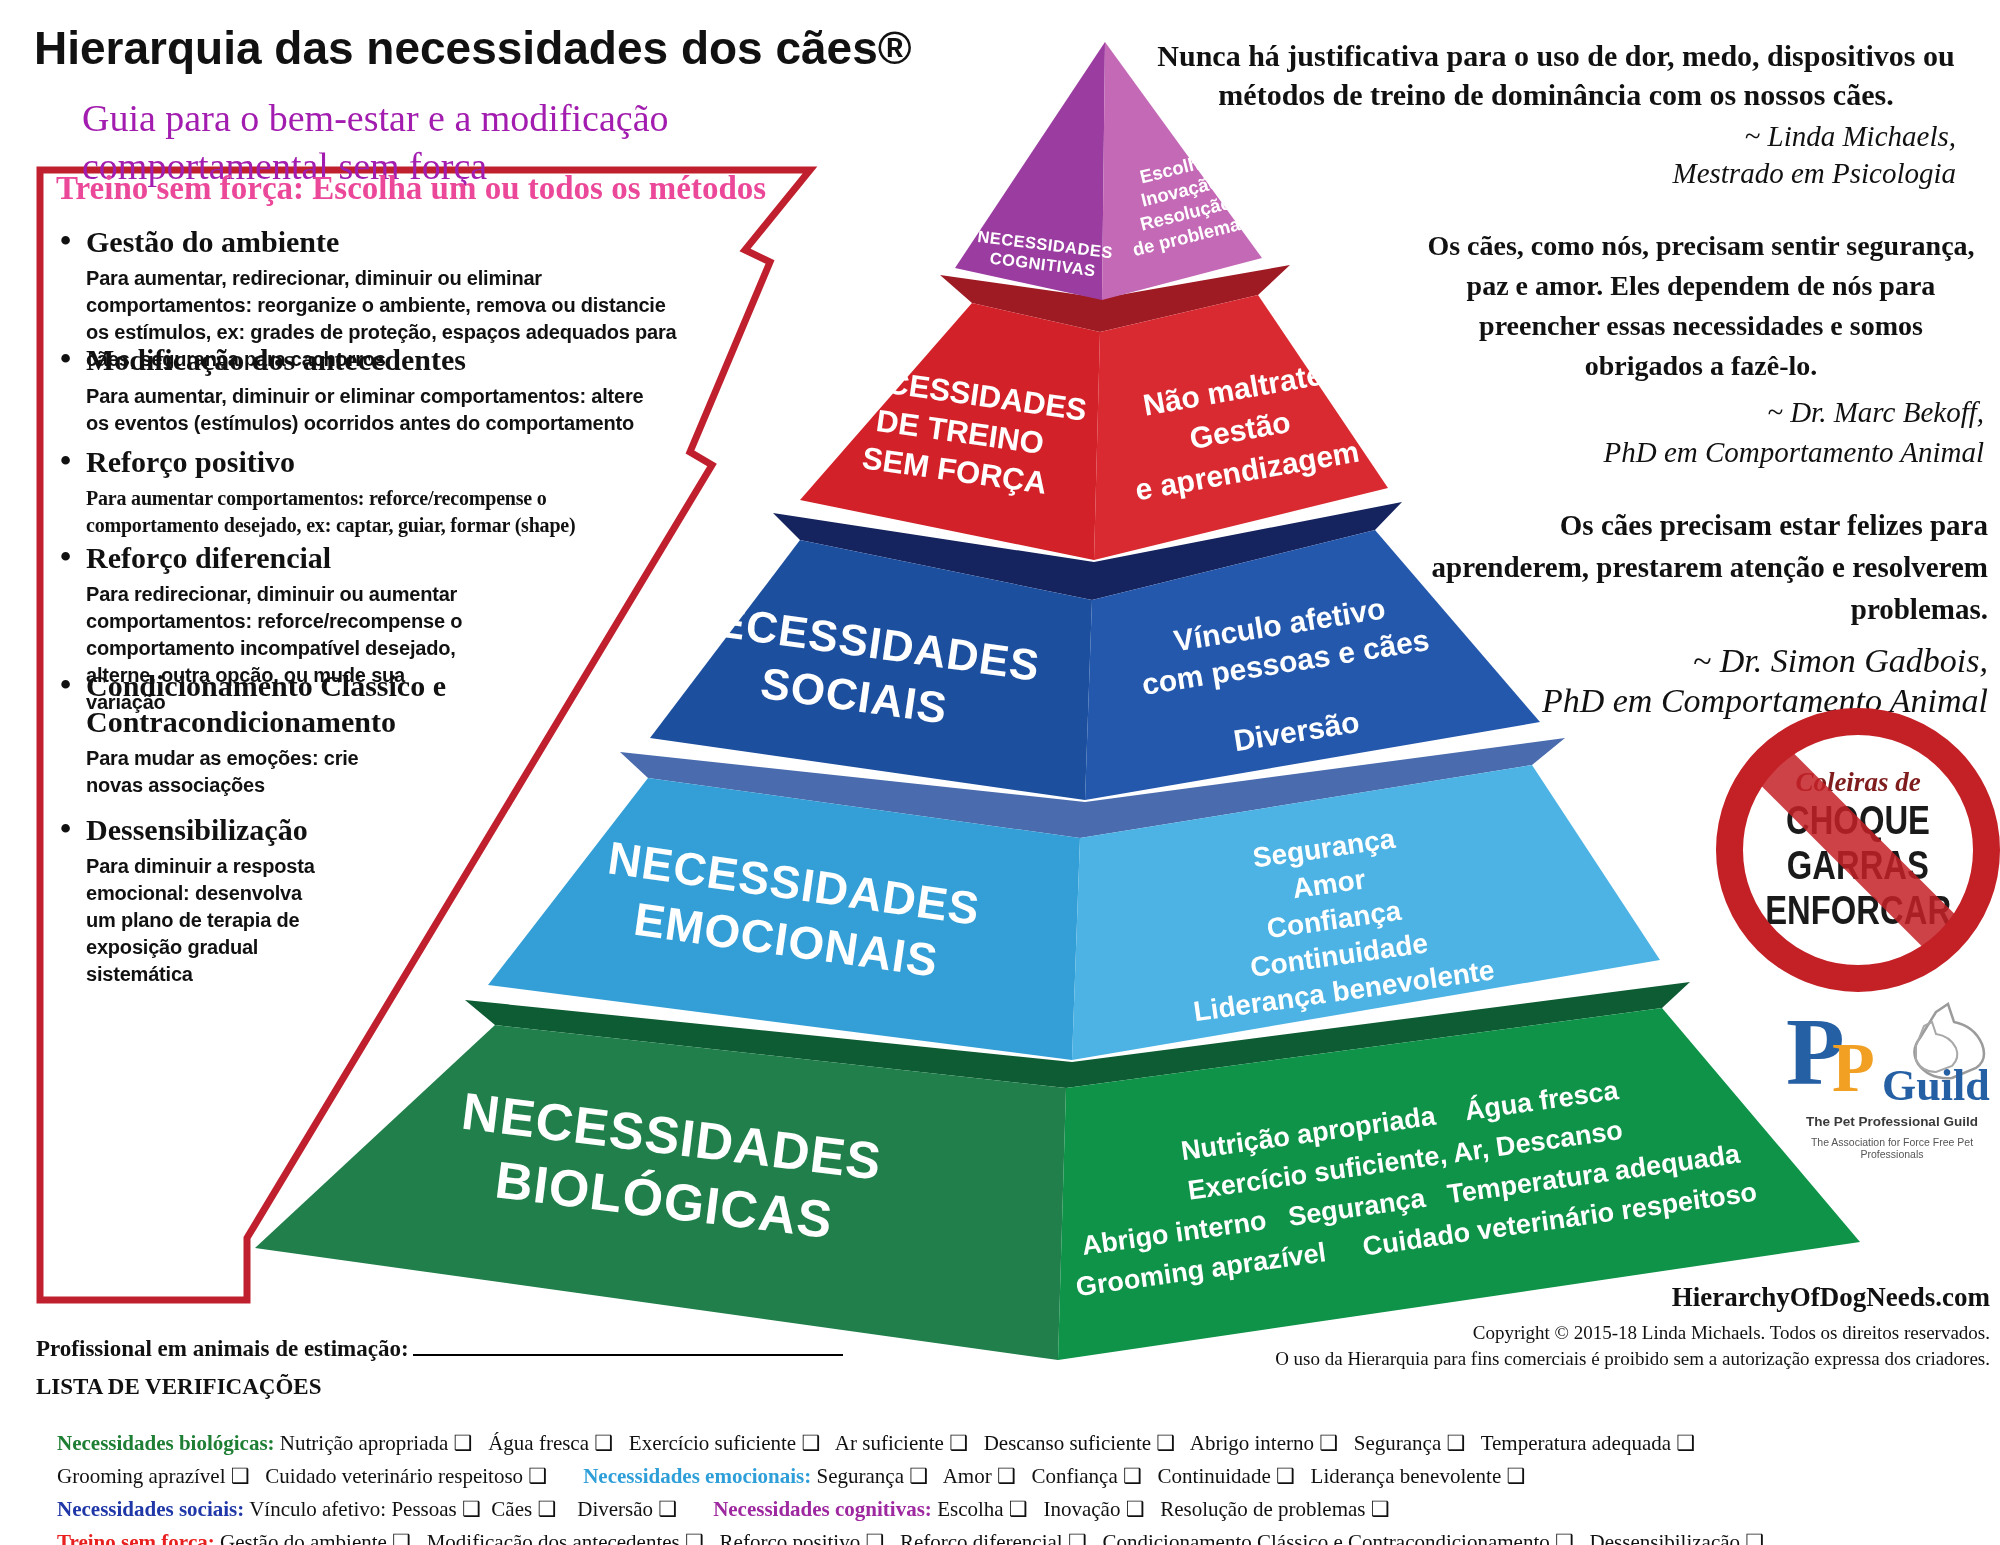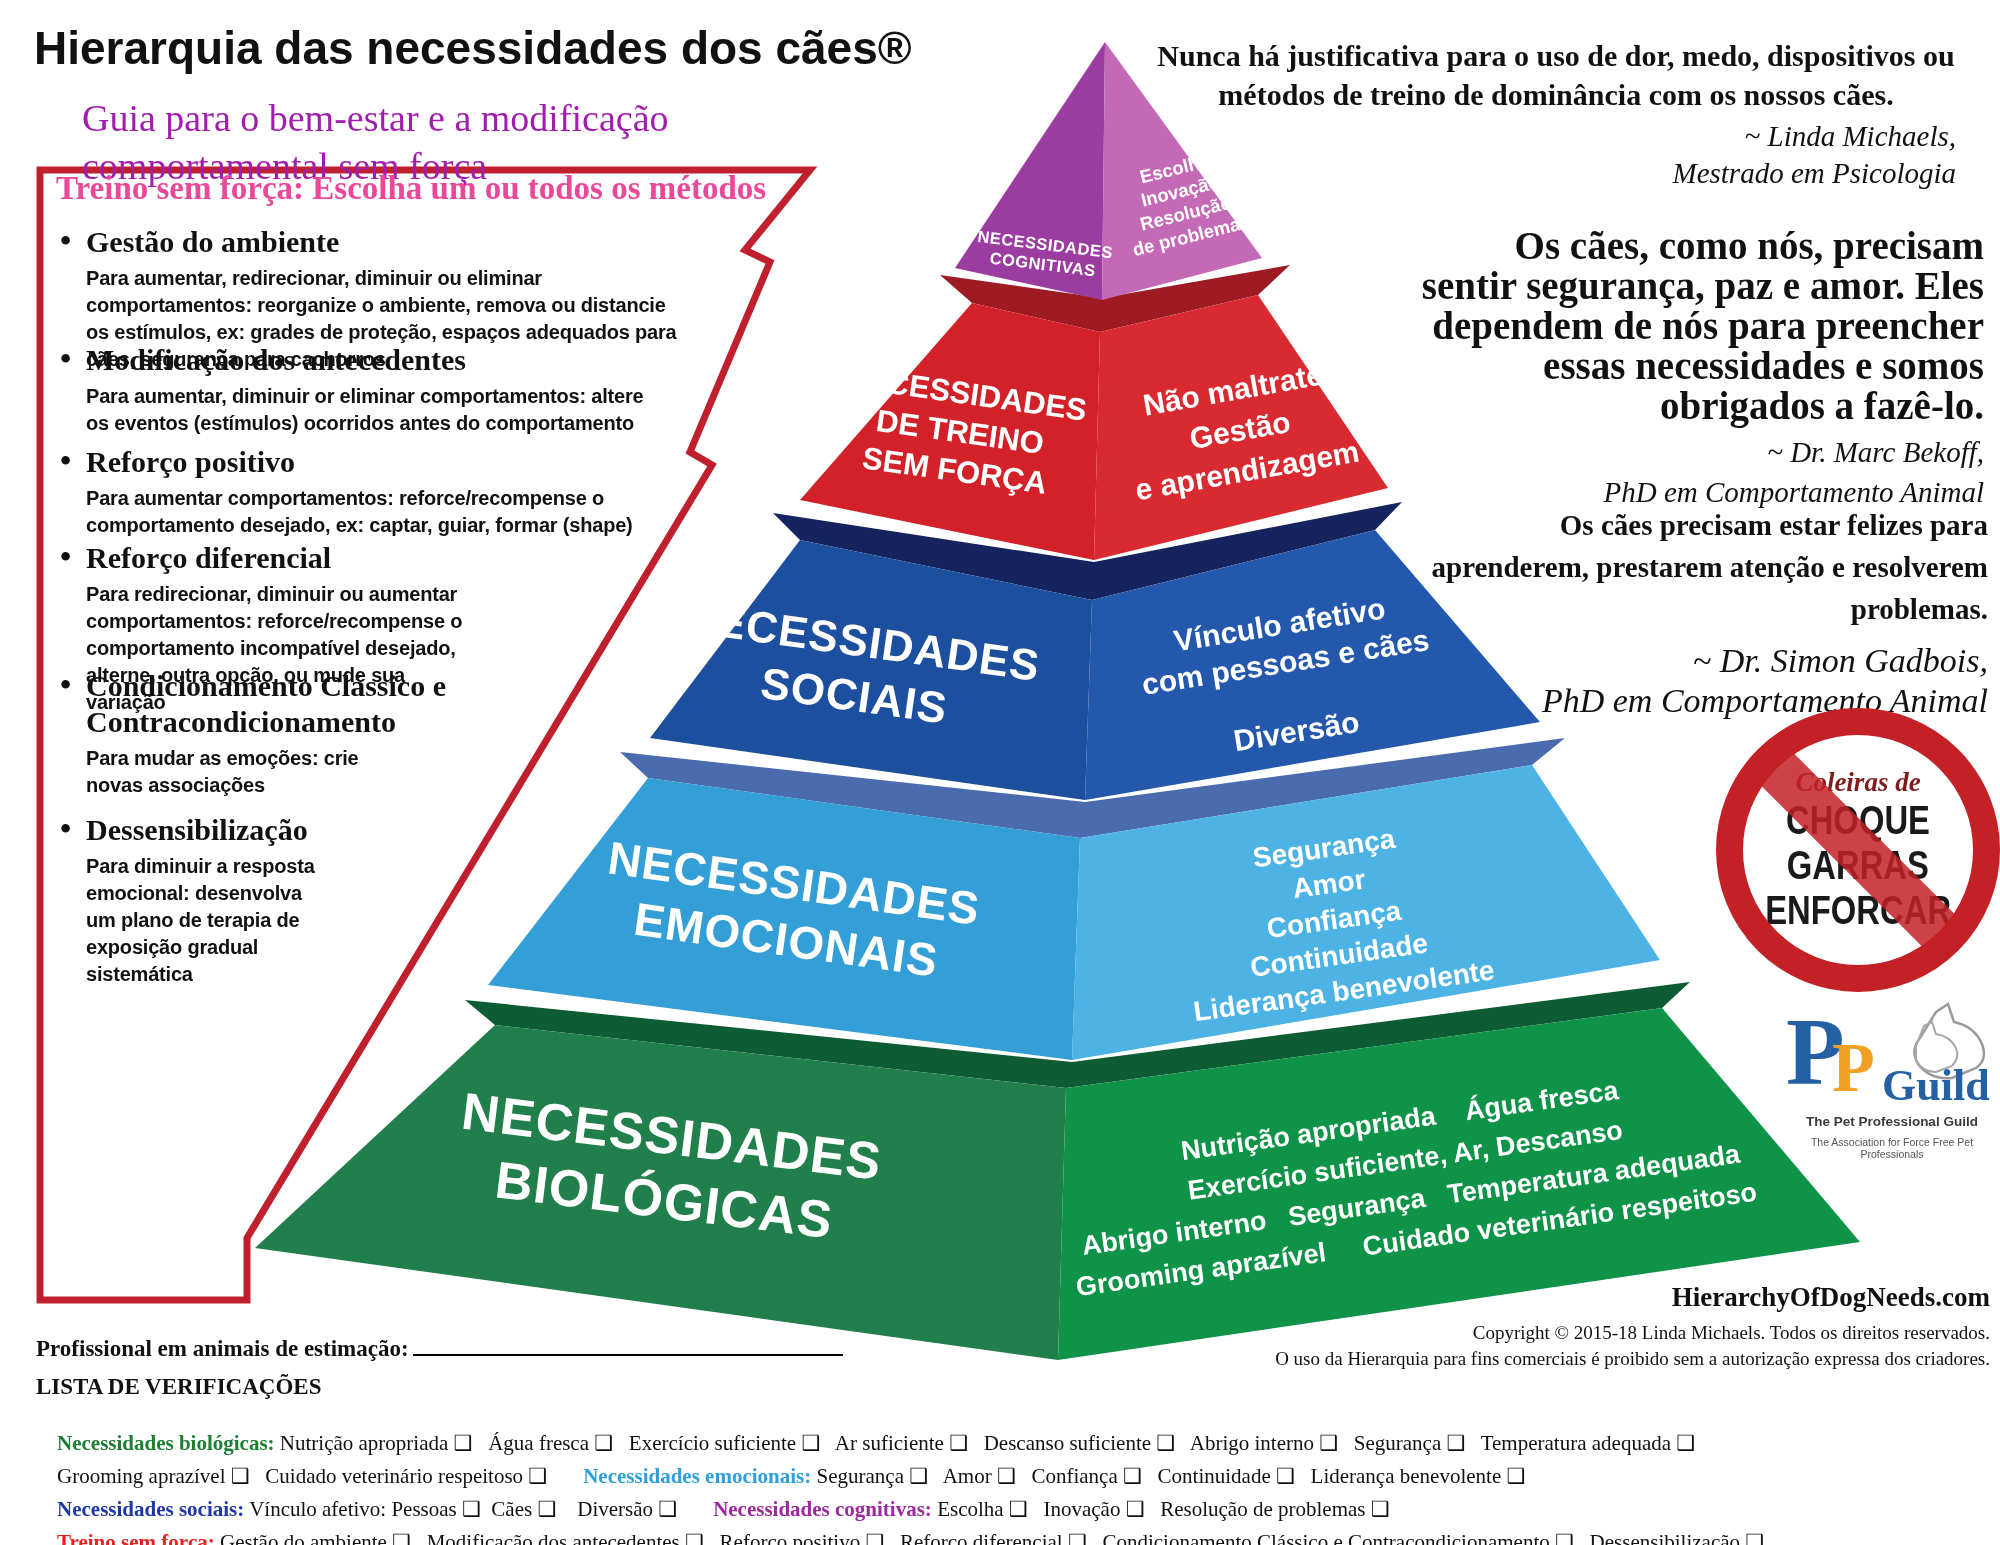--- a/index.html
+++ b/index.html
@@ -28,21 +28,21 @@
           text-align:center;transform-origin:center;}
   .face-line{display:block;white-space:pre;min-height:1.05em;}
 
   
   .quote{position:absolute;color:#111;}
   .q-body{font-family:"Liberation Serif",serif;font-weight:bold;}
   .q-attr{font-family:"Liberation Serif",serif;font-style:italic;text-align:right;}
 
   .q1 .q-body{font-size:30px;line-height:39px;text-align:center;}
   .q1 .q-attr{font-size:29px;line-height:37px;padding-right:36px;margin-top:4px;}
-  .q2 .q-body{font-size:39px;line-height:40px;text-align:right;}
+  .q2 .q-body{font-size:28px;line-height:40px;text-align:center;}
   .q2 .q-attr{font-size:29px;line-height:40px;margin-top:6px;}
   .q3 .q-body{font-size:29px;line-height:42px;text-align:right;}
   .q3 .q-attr{font-size:34px;line-height:40px;margin-top:11px;}
 
   
   .nosign{position:absolute;left:1716px;top:708px;width:284px;height:284px;}
   .ns-ring{position:absolute;inset:0;border:27px solid #c42127;border-radius:50%;}
   .ns-bar{position:absolute;left:22px;top:119px;width:240px;height:46px;
           transform:rotate(45deg);background:rgba(196,33,39,0.85);}
   .nosign-inner{position:absolute;inset:30px;display:flex;flex-direction:column;
@@ -114,21 +114,21 @@
   <div class="mb-item" style="top:224px;width:620px;">
     <div class="mb-name">Gestão do ambiente</div>
     <div class="mb-desc" style="width:600px;">Para aumentar, redirecionar, diminuir ou eliminar comportamentos: reorganize o ambiente, remova ou distancie os estímulos, ex: grades de proteção, espaços adequados para cães, segurança para cachorros</div>
   </div>
   <div class="mb-item" style="top:342px;width:600px;">
     <div class="mb-name">Modificação dos antecedentes</div>
     <div class="mb-desc" style="width:560px;">Para aumentar, diminuir or eliminar comportamentos: altere os eventos (estímulos) ocorridos antes do comportamento</div>
   </div>
   <div class="mb-item" style="top:444px;width:600px;">
     <div class="mb-name">Reforço positivo</div>
-    <div class="mb-desc" style="width:570px;">Para aumentar comportamentos: reforce/recompense o comportamento desejado, ex: captar, guiar, formar (shape)</div>
+    <div class="mb-desc" style="width:570px;font-family:Liberation Serif, serif;">Para aumentar comportamentos: reforce/recompense o comportamento desejado, ex: captar, guiar, formar (shape)</div>
   </div>
   <div class="mb-item" style="top:540px;width:460px;">
     <div class="mb-name">Reforço diferencial</div>
     <div class="mb-desc" style="width:380px;">Para redirecionar, diminuir ou aumentar comportamentos: reforce/recompense o comportamento incompatível desejado, alterne, outra opção, ou mude sua variação</div>
   </div>
   <div class="mb-item" style="top:668px;width:440px;">
     <div class="mb-name" style="width:400px;">Condicionamento Clássico e Contracondicionamento</div>
     <div class="mb-desc" style="width:310px;">Para mudar as emoções: crie novas associações</div>
   </div>
   <div class="mb-item" style="top:812px;width:320px;">

